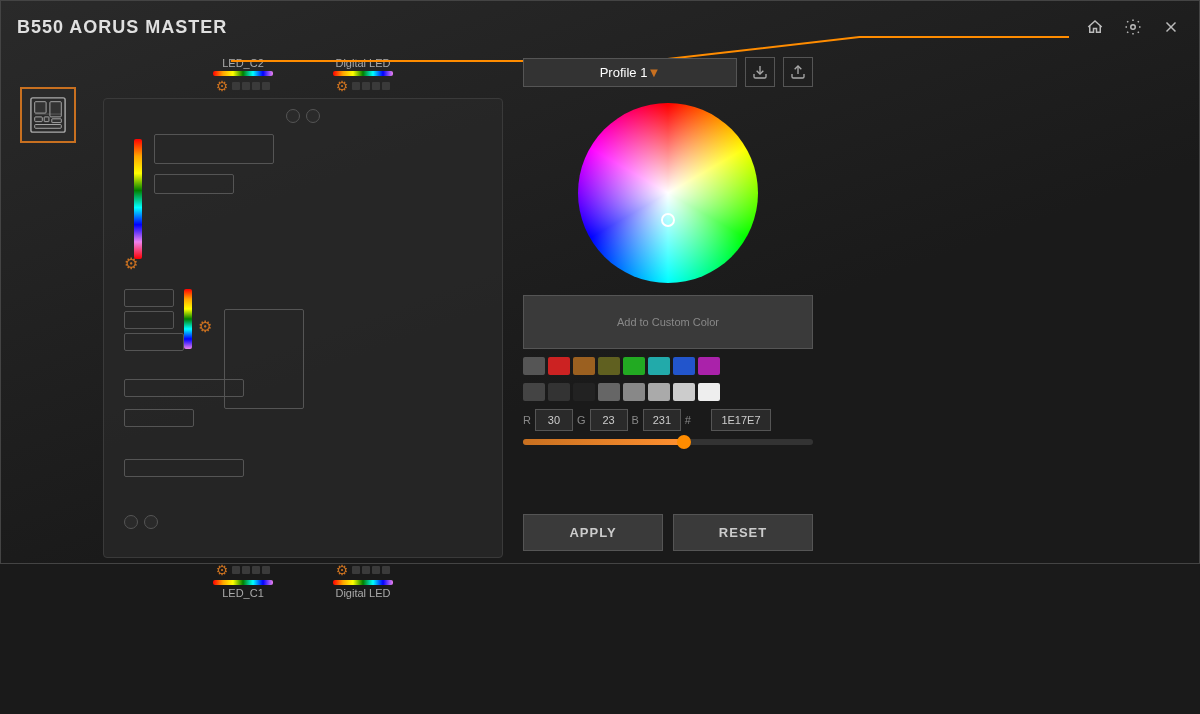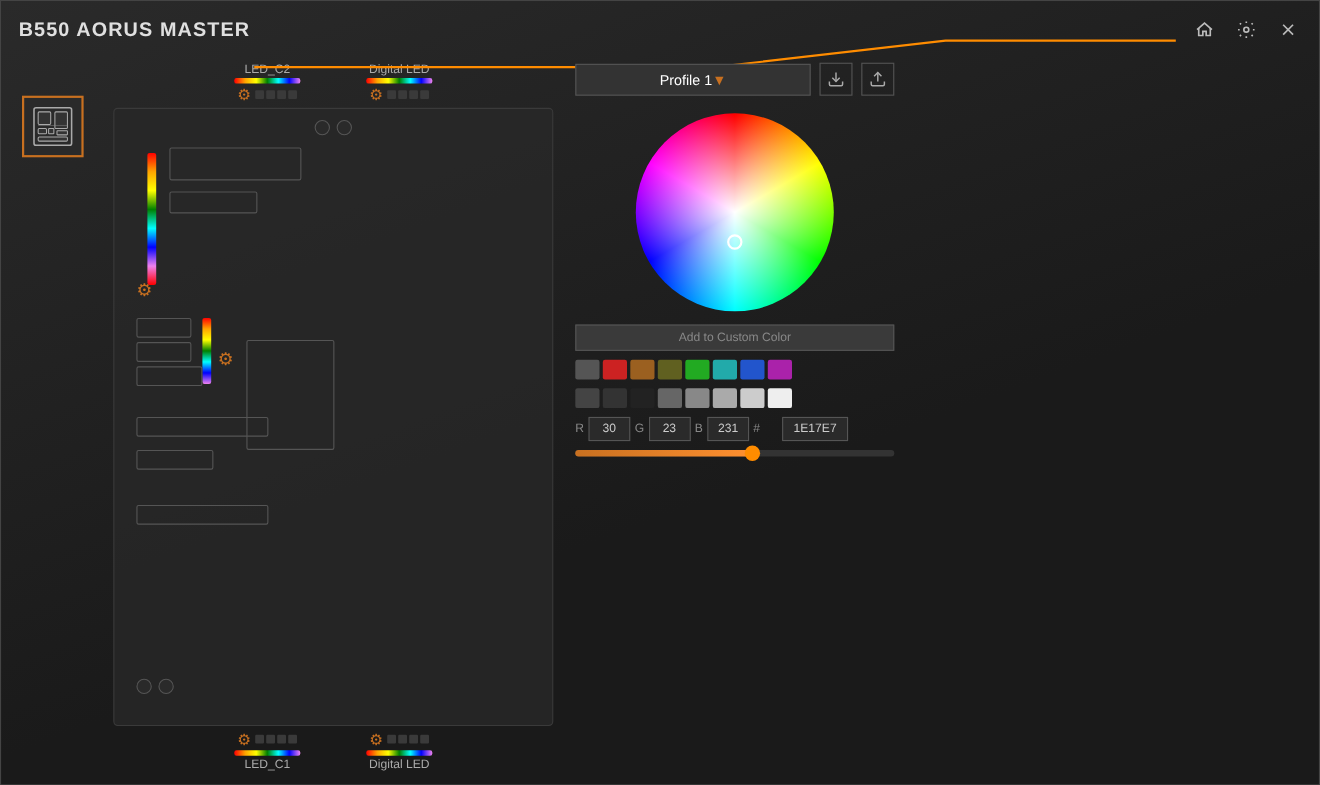--- a/index.html
+++ b/index.html
@@ -6,21 +6,21 @@
     body {
       background: #1a1a1a;
       font-family: Arial, sans-serif;
       width: 1200px;
       height: 714px;
       overflow: hidden;
       color: #ccc;
     }
     .app-window {
       width: 1200px;
-      height: 714px;
+      height: 564px;
       background: linear-gradient(160deg, #2a2a2a 0%, #1a1a1a 60%);
       border: 1px solid #444;
       position: relative;
     }
     
     .title-bar {
       display: flex;
       align-items: center;
       justify-content: space-between;
       padding: 10px 16px;
@@ -289,21 +289,21 @@
       transform: translate(-50%, -50%);
       z-index: 10;
       cursor: crosshair;
     }
 
     
     .add-custom-btn {
       background: #3a3a3a;
       border: 1px solid #555;
       color: #888;
-      padding: 5px 10px;
+      padding: 20px 10px;
       font-size: 11px;
       text-align: center;
       cursor: pointer;
     }
 
     
     .swatches-row {
       display: flex;
       gap: 3px;
       flex-wrap: nowrap;
@@ -640,15 +640,19 @@
       </div>
 
 
       <div class="slider-section">
         <div class="slider-track">
           <div class="slider-fill-brightness"></div>
           <div class="slider-thumb-brightness"></div>
         </div>
       </div>
 
+      <div class="bottom-buttons">
+        <button class="action-btn">APPLY</button>
+        <button class="action-btn">RESET</button>
+      </div>
     </div>
   </div>
 </div>
 
 </body></html>

